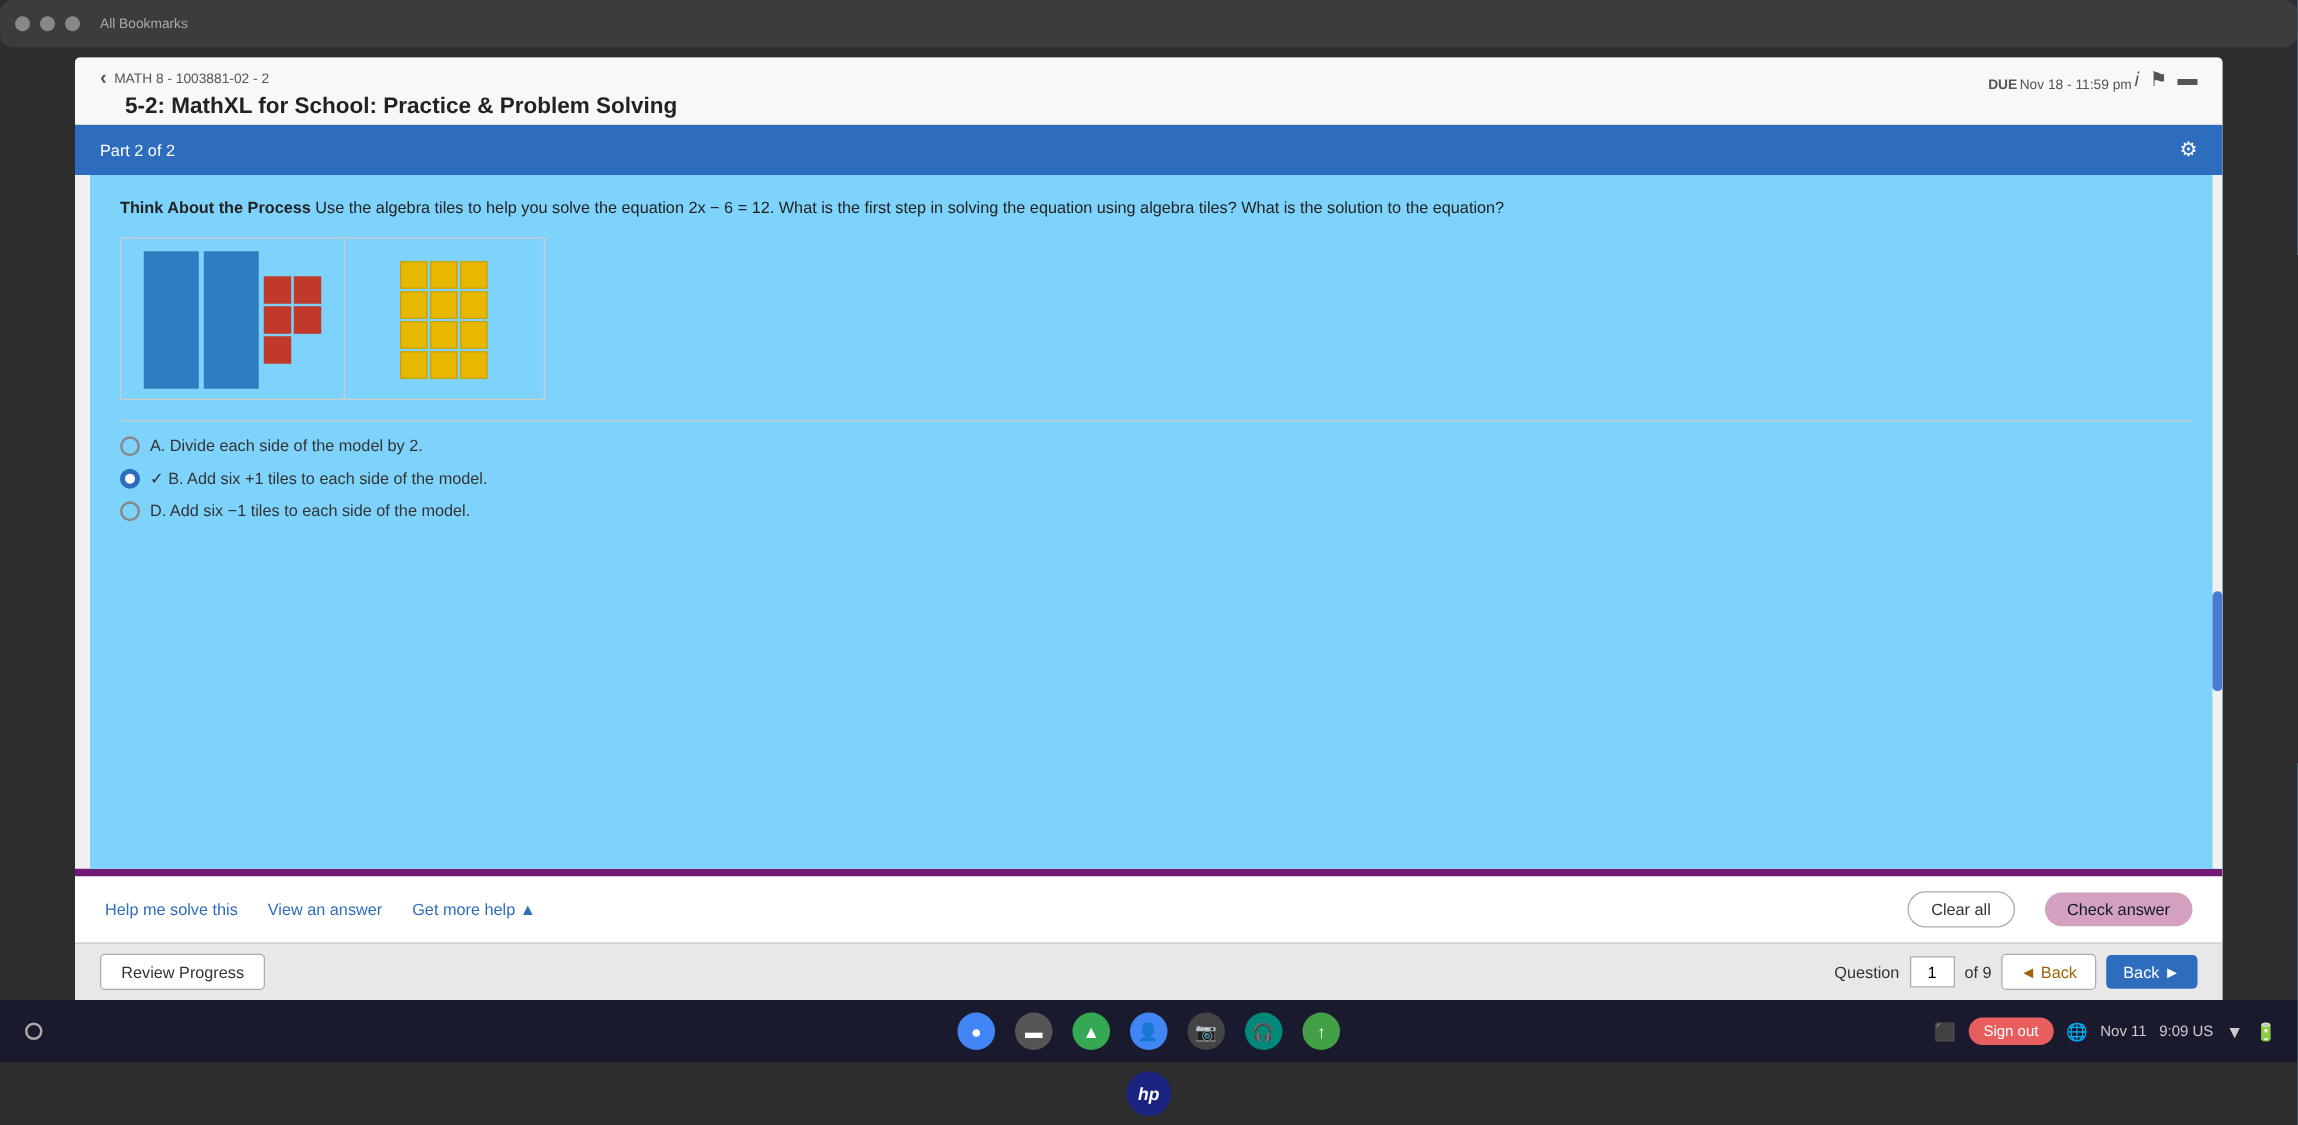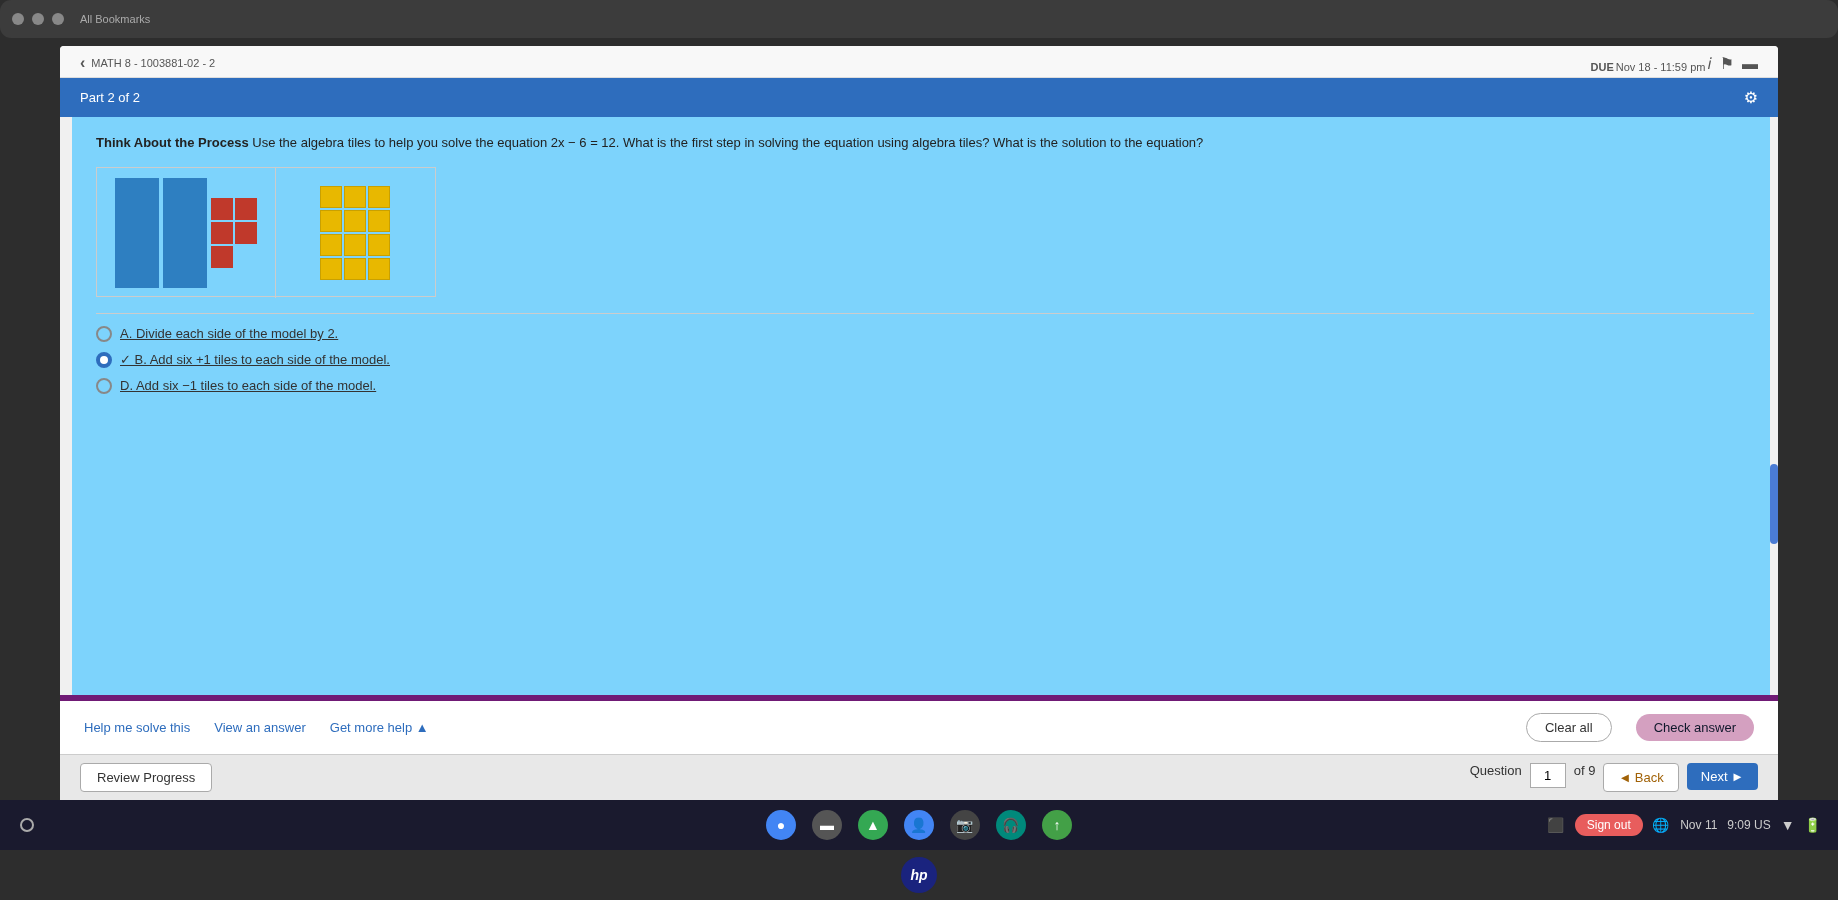--- a/index.html
+++ b/index.html
@@ -280,21 +280,20 @@
 
     .radio-inner {
       width: 8px;
       height: 8px;
       border-radius: 50%;
       background: white;
     }
 
     .choice-label {
       font-size: 13px;
-      text-decoration: underline;
     }
 
     
     .help-bar {
       background: white;
       padding: 12px 24px;
       display: flex;
       align-items: center;
       gap: 24px;
       border-top: 6px solid #701a75;
@@ -344,21 +343,21 @@
       border: 1px solid #aaa;
       border-radius: 4px;
       padding: 6px 16px;
       font-size: 13px;
       cursor: pointer;
       color: #333;
     }
 
     .question-nav {
       display: flex;
-      align-items: flex-start;
+      align-items: center;
       gap: 8px;
     }
 
     .question-label {
       font-size: 13px;
       color: #333;
     }
 
     .question-input {
       width: 36px;
@@ -518,20 +517,21 @@
   </div>
 
   <div class="main-content">
 
     <div class="header">
       <div class="header-left">
         <div class="breadcrumb-row">
           <span class="back-arrow">‹</span>
           <span class="breadcrumb-text">MATH 8 - 1003881-02 - 2</span>
         </div>
+        <span class="page-title">5-2: MathXL for School: Practice &amp; Problem Solving</span>
       </div>
       <div class="header-right">
         <span class="due-label">DUE</span>
         <span class="due-date">Nov 18 - 11:59 pm</span>
         <div class="header-icons">
           <span class="header-icon">𝑖</span>
           <span class="header-icon">⚑</span>
           <span class="header-icon">▬</span>
         </div>
       </div>
@@ -629,21 +629,21 @@
       <button class="btn-check">Check answer</button>
     </div>
 
     <div class="nav-bar">
       <button class="btn-review">Review Progress</button>
       <div class="question-nav">
         <span class="question-label">Question</span>
         <input class="question-input" type="text" value="1" style="">
         <span class="question-label">of 9</span>
         <button class="btn-back">◄ Back</button>
-        <button class="btn-next">Next ►</button>
+        <button class="btn-next">Back ►</button>
       </div>
     </div>
 
   </div>
 
   <div class="taskbar">
     <div class="taskbar-circle"></div>
 
     <div class="taskbar-icons">
       <div class="taskbar-icon chrome">●</div>

